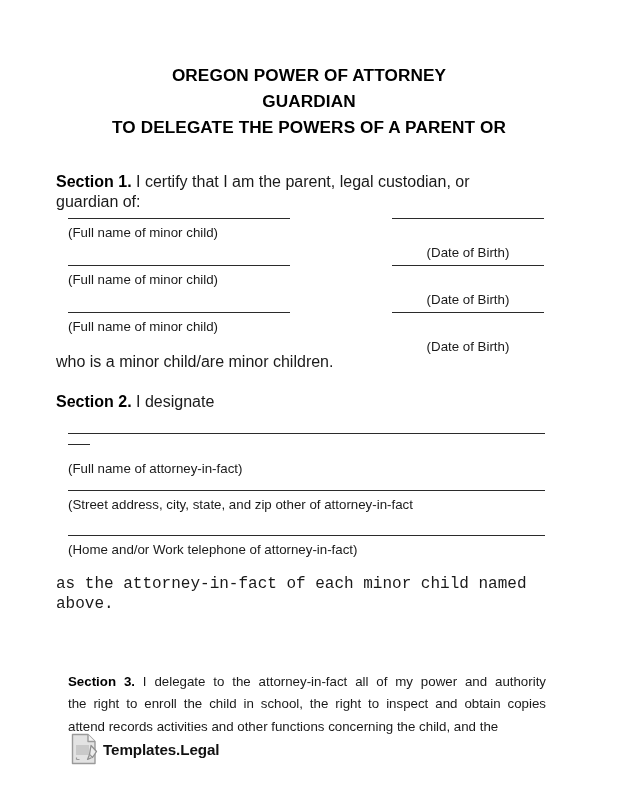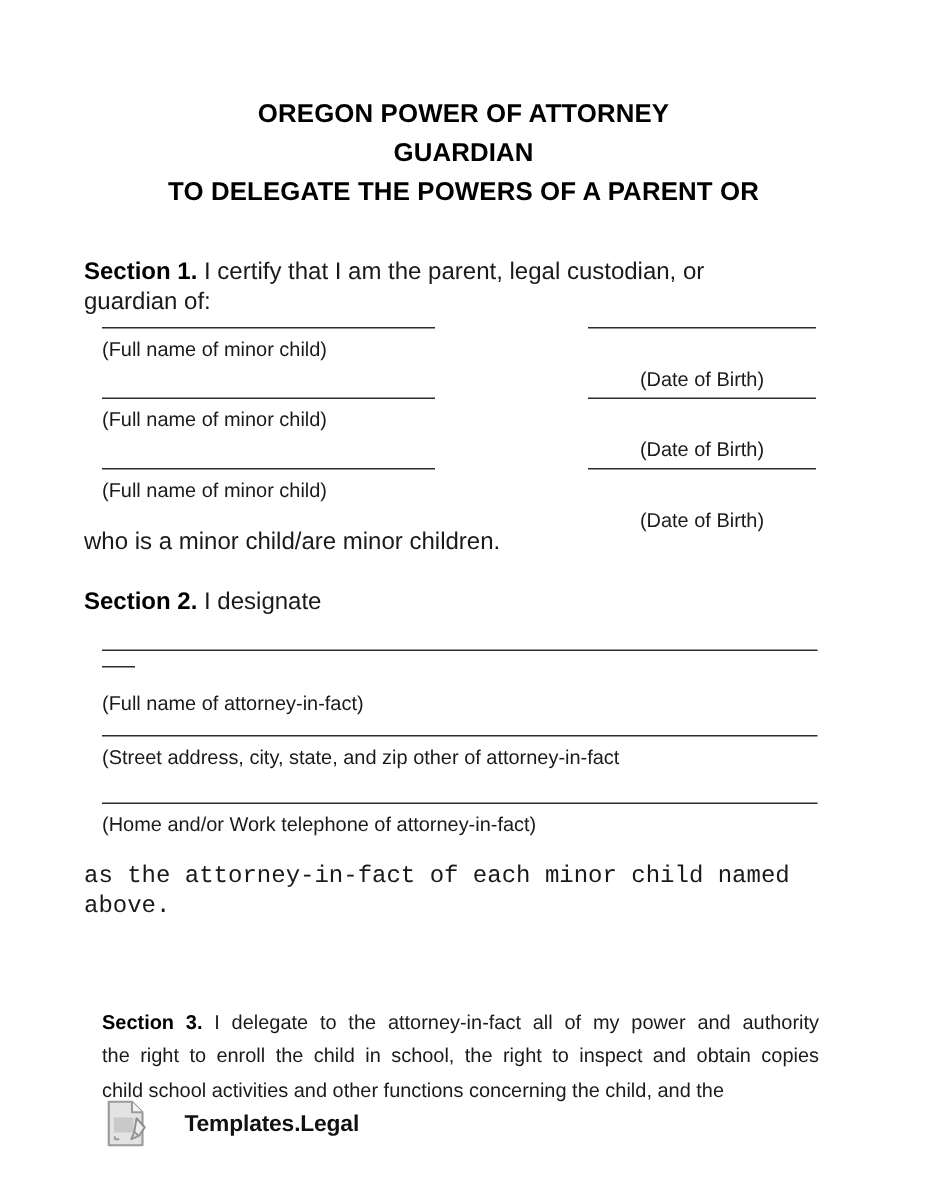--- a/index.html
+++ b/index.html
@@ -96,21 +96,21 @@
     text-align-last: left;
   }
 
   
   .brand {
     position: absolute;
     left: 70px;
     top: 733px;
     display: flex;
     align-items: center;
-    gap: 25px;
+    gap: 5px;
   }
   .brand-icon {
     width: 28px;
     height: 32px;
     display: block;
   }
   .brand-name {
     font-size: 15.2px;
     font-weight: bold;
     color: #111111;
@@ -161,21 +161,21 @@
   <div class="caption left-cap" style="top:496px;">(Street address, city, state, and zip other of attorney-in-fact</div>
 
   <div class="rule long" style="top:535px;"></div>
   <div class="caption left-cap" style="top:541px;">(Home and/or Work telephone of attorney-in-fact)</div>
 
   <div class="body-text" style="top:574px;font-family:Liberation Mono, monospace;">as the attorney-in-fact of each minor child named above.</div>
 
   <div class="para-justify" style="top:627px;margin-top:44px;">
     <span class="jline"><b class="sect-label">Section 3.</b><span> I delegate to the attorney-in-fact all of my power and authority</span></span>
     <span class="jline">the right to enroll the child in school, the right to inspect and obtain copies</span>
-    <span class="jline last">child school activities and other functions concerning the child, and the</span>
+    <span class="jline last">attend records activities and other functions concerning the child, and the</span>
   </div>
 
   <div class="brand">
     <span>
       <svg class="brand-icon" viewBox="0 0 28 32" xmlns="http://www.w3.org/2000/svg">
 
         <path d="M2.5 1.5 H18 L25 8.5 V30.5 H2.5 Z" fill="#e3e3e3" stroke="#9a9a9a" stroke-width="1.4" stroke-linejoin="round"></path>
         <path d="M18 1.5 V8.5 H25" fill="#f4f4f4" stroke="#9a9a9a" stroke-width="1.4" stroke-linejoin="round"></path>
 
         <rect x="6" y="12" width="13" height="10" fill="#c9c9c9"></rect>

